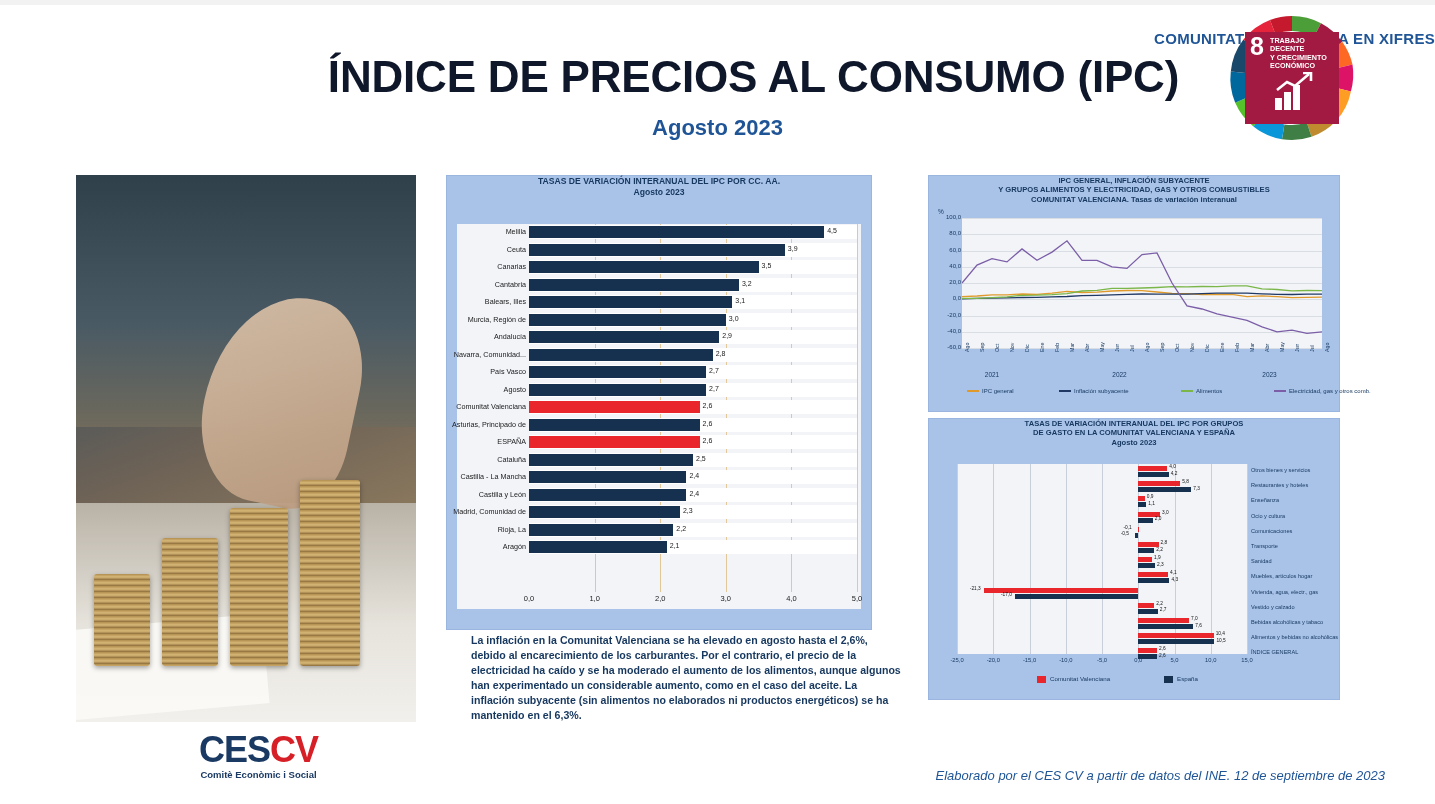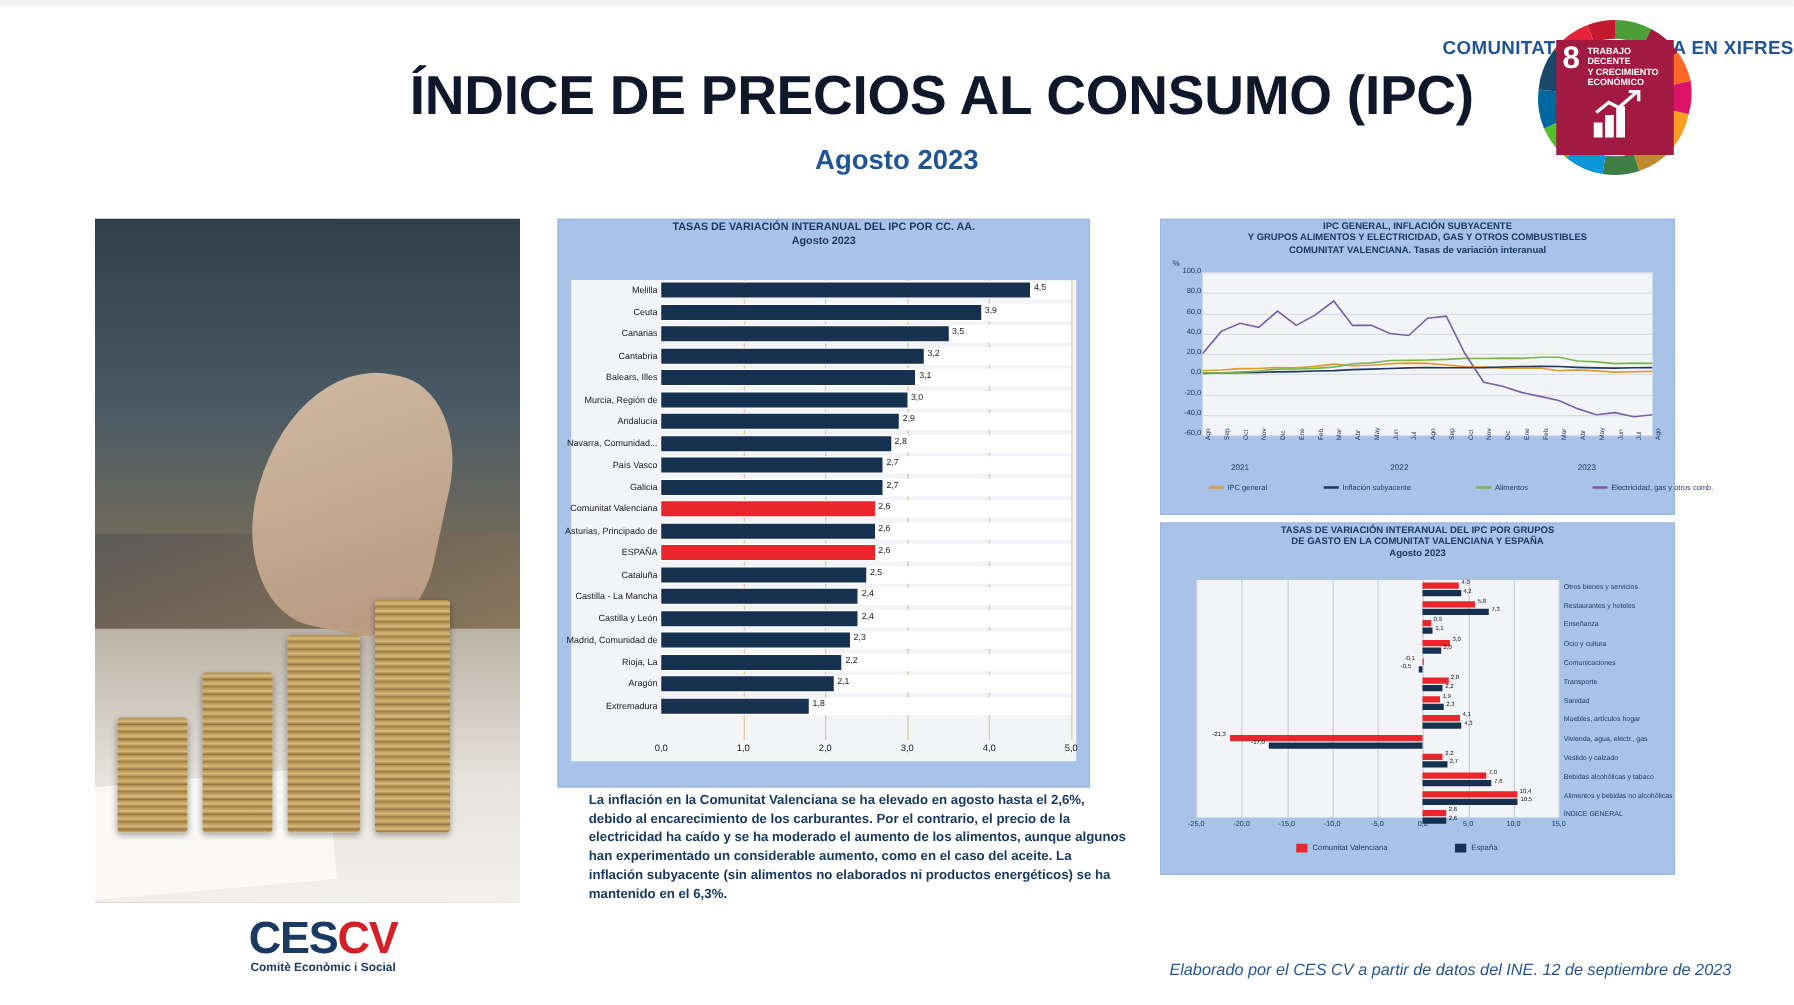--- a/index.html
+++ b/index.html
@@ -232,21 +232,21 @@
         <div class="val" style="left: 258.68px;">2,8</div>
       </div>
       <div class="rowA" style="top: 140px;">
         <div class="track"></div>
         <div class="lab">País Vasco</div>
         <div class="bar" style="width: 177.12px;"></div>
         <div class="val" style="left: 252.12px;">2,7</div>
       </div>
       <div class="rowA" style="top: 157.5px;">
         <div class="track"></div>
-        <div class="lab">Galicia</div>
+        <div class="lab">Agosto</div>
         <div class="bar" style="width: 177.12px;"></div>
         <div class="val" style="left: 252.12px;">2,7</div>
       </div>
       <div class="rowA" style="top: 175px;">
         <div class="track"></div>
         <div class="lab">Comunitat Valenciana</div>
         <div class="bar hl" style="width: 170.56px;"></div>
         <div class="val" style="left: 245.56px;">2,6</div>
       </div>
       <div class="rowA" style="top: 192.5px;">
@@ -289,26 +289,20 @@
         <div class="track"></div>
         <div class="lab">Rioja, La</div>
         <div class="bar" style="width: 144.32px;"></div>
         <div class="val" style="left: 219.32px;">2,2</div>
       </div>
       <div class="rowA" style="top: 315px;">
         <div class="track"></div>
         <div class="lab">Aragón</div>
         <div class="bar" style="width: 137.76px;"></div>
         <div class="val" style="left: 212.76px;">2,1</div>
-      </div>
-      <div class="rowA" style="top: 332.5px;">
-        <div class="track"></div>
-        <div class="lab">Extremadura</div>
-        <div class="bar" style="width: 118.08px;"></div>
-        <div class="val" style="left: 193.08px;">1,8</div>
       </div>
     </div>
 </div>
 <div class="textA">La inflación en la Comunitat Valenciana se ha elevado en agosto hasta el 2,6%, debido al encarecimiento de los carburantes. Por el contrario, el precio de la electricidad ha caído y se ha moderado el aumento de los alimentos, aunque algunos han experimentado un considerable aumento, como en el caso del aceite. La inflación subyacente (sin alimentos no elaborados ni productos energéticos) se ha mantenido en el 6,3%.</div>
 
 <div class="panel" id="panelB">
   <div class="panel-title">
     <span>IPC GENERAL, INFLACIÓN SUBYACENTE</span><br>
     <span>Y GRUPOS ALIMENTOS Y ELECTRICIDAD, GAS Y OTROS COMBUSTIBLES</span><br>
     <span>COMUNITAT VALENCIANA. Tasas de variación interanual</span>

